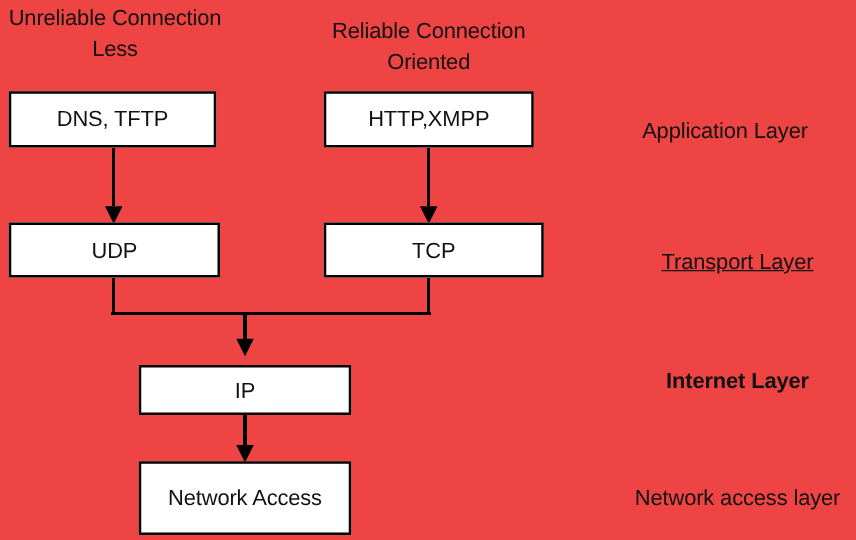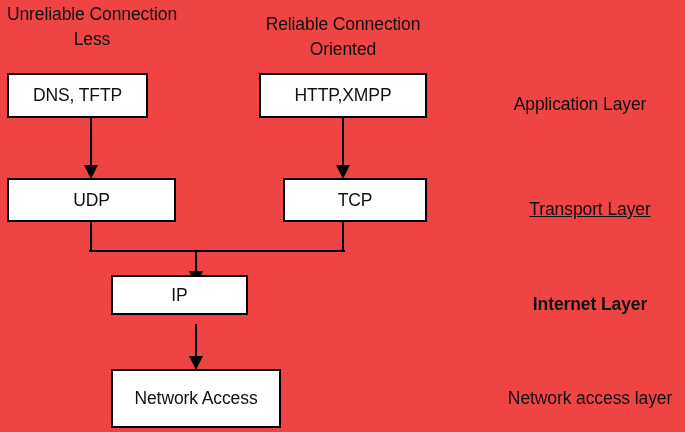--- a/index.html
+++ b/index.html
@@ -47,29 +47,29 @@
       <line x1="196" y1="324" x2="196" y2="356"></line>
     </g>
     <g fill="#000000">
       <polygon points="84,165 98,165 91,179"></polygon>
       <polygon points="336,165 350,165 343,179"></polygon>
       <polygon points="189,271 203,271 196,285"></polygon>
       <polygon points="189,356 203,356 196,370"></polygon>
     </g>
   </svg>
 
-  <div class="box" style="left:7px;top:73px;width:141px;height:45px;">DNS, TFTP</div>
+  <div class="box" style="left:7px;top:73px;width:166px;height:45px;">DNS, TFTP</div>
 
   <div class="box" style="left:259px;top:73px;width:168px;height:45px;">HTTP,XMPP</div>
 
   <div class="box" style="left:7px;top:178px;width:169px;height:44px;">UDP</div>
 
-  <div class="box" style="left:259px;top:178px;width:144px;height:44px;margin-left:24px;">TCP</div>
+  <div class="box" style="left:259px;top:178px;width:176px;height:44px;">TCP</div>
 
-  <div class="box" style="left:111px;top:275px;width:137px;height:40px;">IP</div>
+  <div class="box" style="left:111px;top:292px;width:170px;height:40px;">IP</div>
 
   <div class="box" style="left:111px;top:369px;width:170px;height:59px;">Network Access</div>
 
   <div class="layer-label" style="left:485px;top:94px;width:190px;">Application Layer</div>
 
   <div class="layer-label" style="left:495px;top:199px;width:190px;text-decoration:underline;">Transport Layer</div>
 
   <div class="layer-label" style="left:495px;top:294px;width:190px;font-weight:bold;">Internet Layer</div>
 
   <div class="layer-label" style="left:493px;top:388px;width:194px;">Network access layer</div>

